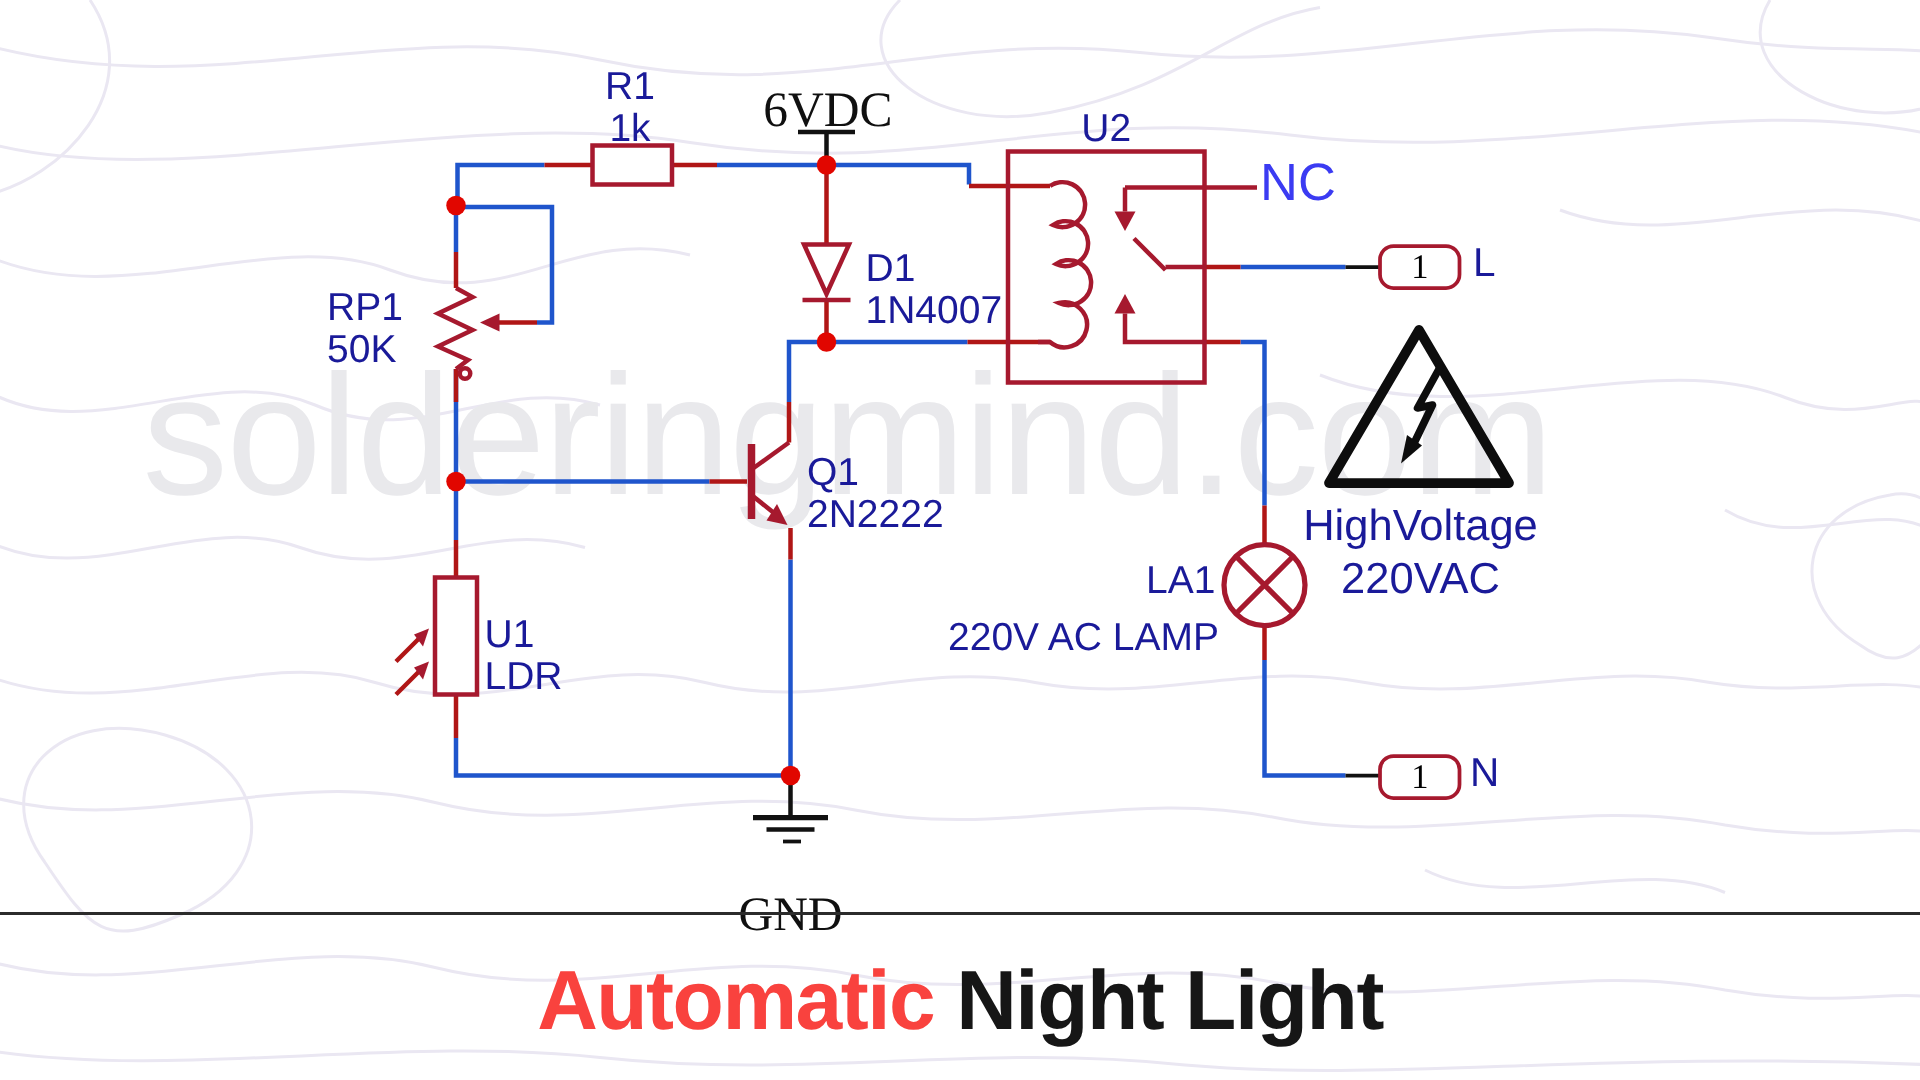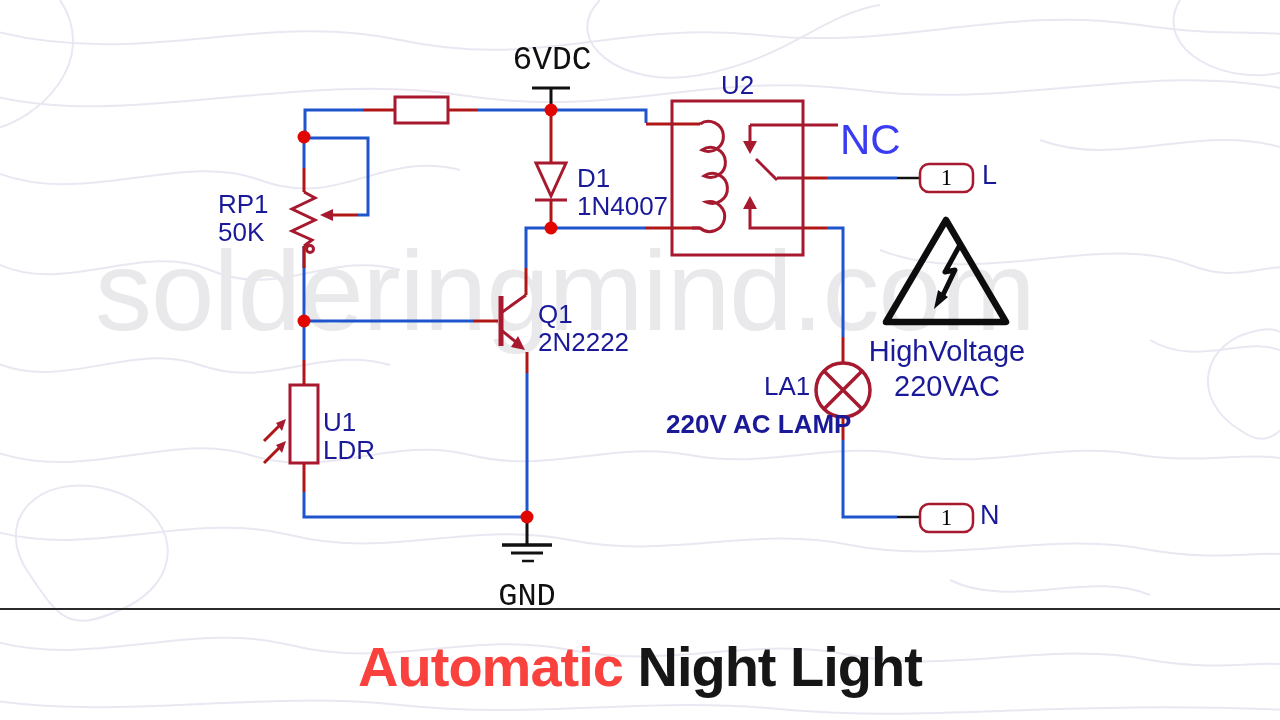--- a/index.html
+++ b/index.html
@@ -7,44 +7,44 @@
          font-family:"Liberation Sans",sans-serif;}
   #stage svg{position:absolute;left:0;top:0;}
   
   #waves{z-index:0;}
   #watermark{position:absolute;z-index:1;left:95px;top:225px;font-size:114px;
              letter-spacing:-1px;color:var(--watermark);white-space:nowrap;font-weight:400;}
   #circuit{z-index:2;}
   .lbl{position:absolute;z-index:3;color:var(--label_navy);font-size:26px;line-height:1.06;}
   .center{text-align:center;}
   .right{text-align:left;}
-  .serif{font-family:Liberation Mono, monospace;color:#101010;}
+  .serif{font-family:Liberation Serif, serif;color:#101010;margin-top:13px;}
   
   .w{fill:none;stroke:var(--wire_blue);stroke-width:3;}
   .p{fill:none;stroke:var(--pin_red);stroke-width:3;}
   .c{fill:none;stroke:var(--component_red);stroke-width:3;}
   .cf{fill:#ffffff;stroke:var(--component_red);stroke-width:3;}
   .cfill{fill:var(--component_red);stroke:none;}
   .blk{fill:none;stroke:#111111;stroke-width:3;}
   .dot{fill:var(--dot_red);stroke:none;}
   .hv{fill:none;stroke:#0d0d0d;stroke-width:6.5;stroke-linejoin:round;}
   .bolt{fill:none;stroke:#0d0d0d;stroke-width:5;stroke-linejoin:round;}
   .wave{fill:none;stroke:var(--wave);stroke-width:2;}
   
   #lbl-r1{left:384px;top:44px;width:72px;}
   #lbl-power{left:500px;top:44px;width:104px;font-size:33px;}
   #lbl-u2{left:655px;top:40px;width:165px;margin-top:32px;}
-  #lbl-nc{left:840px;top:118px;font-size:42px;color:var(--nc_blue);}
+  #lbl-nc{left:840px;top:103px;font-size:35px;color:var(--nc_blue);}
   #lbl-d1{left:577px;top:165px;}
   #lbl-L{left:982px;top:161px;font-size:27px;}
   #lbl-rp1{left:218px;top:191px;width:72px;}
   #lbl-q1{left:538px;top:301px;}
   #lbl-u1{left:323px;top:409px;}
   #lbl-la1{left:764px;top:373px;}
-  #lbl-lampval{left:666px;top:411px;font-weight:bold;}
+  #lbl-lampval{left:632px;top:411px;}
   #lbl-hv{left:866px;top:334px;width:162px;font-size:29px;line-height:1.22;}
   #lbl-N{left:980px;top:501px;font-size:27px;}
   #lbl-gnd{left:486px;top:580px;width:82px;font-size:32px;}
   .pinbox{position:absolute;z-index:3;width:53px;font-family:"Liberation Serif",serif;
           color:#000;font-size:23px;text-align:center;}
   #pin-L{left:920px;top:165px;}
   #pin-N{left:920px;top:505px;}
   
   #title-band{position:absolute;z-index:4;left:0;top:608px;width:1280px;height:112px;
               border-top:2px solid #2b2b2b;display:flex;align-items:center;justify-content:center;}
@@ -191,20 +191,24 @@
 
     <g>
       <circle class="dot" cx="551" cy="110" r="6.5"></circle>
       <circle class="dot" cx="304" cy="137" r="6.5"></circle>
       <circle class="dot" cx="551" cy="228" r="6.5"></circle>
       <circle class="dot" cx="304" cy="321" r="6.5"></circle>
       <circle class="dot" cx="527" cy="517" r="6.5"></circle>
     </g>
   </svg>
 
+  <div class="lbl center" id="lbl-r1">
+    <div>R1</div>
+    <div>1k</div>
+  </div>
 
   <div class="lbl center serif" id="lbl-power">6VDC</div>
 
   <div class="lbl center" id="lbl-u2">
     <div>U2</div>
   </div>
 
   <div class="lbl" id="lbl-nc">NC</div>
 
   <div class="lbl" id="lbl-d1">

